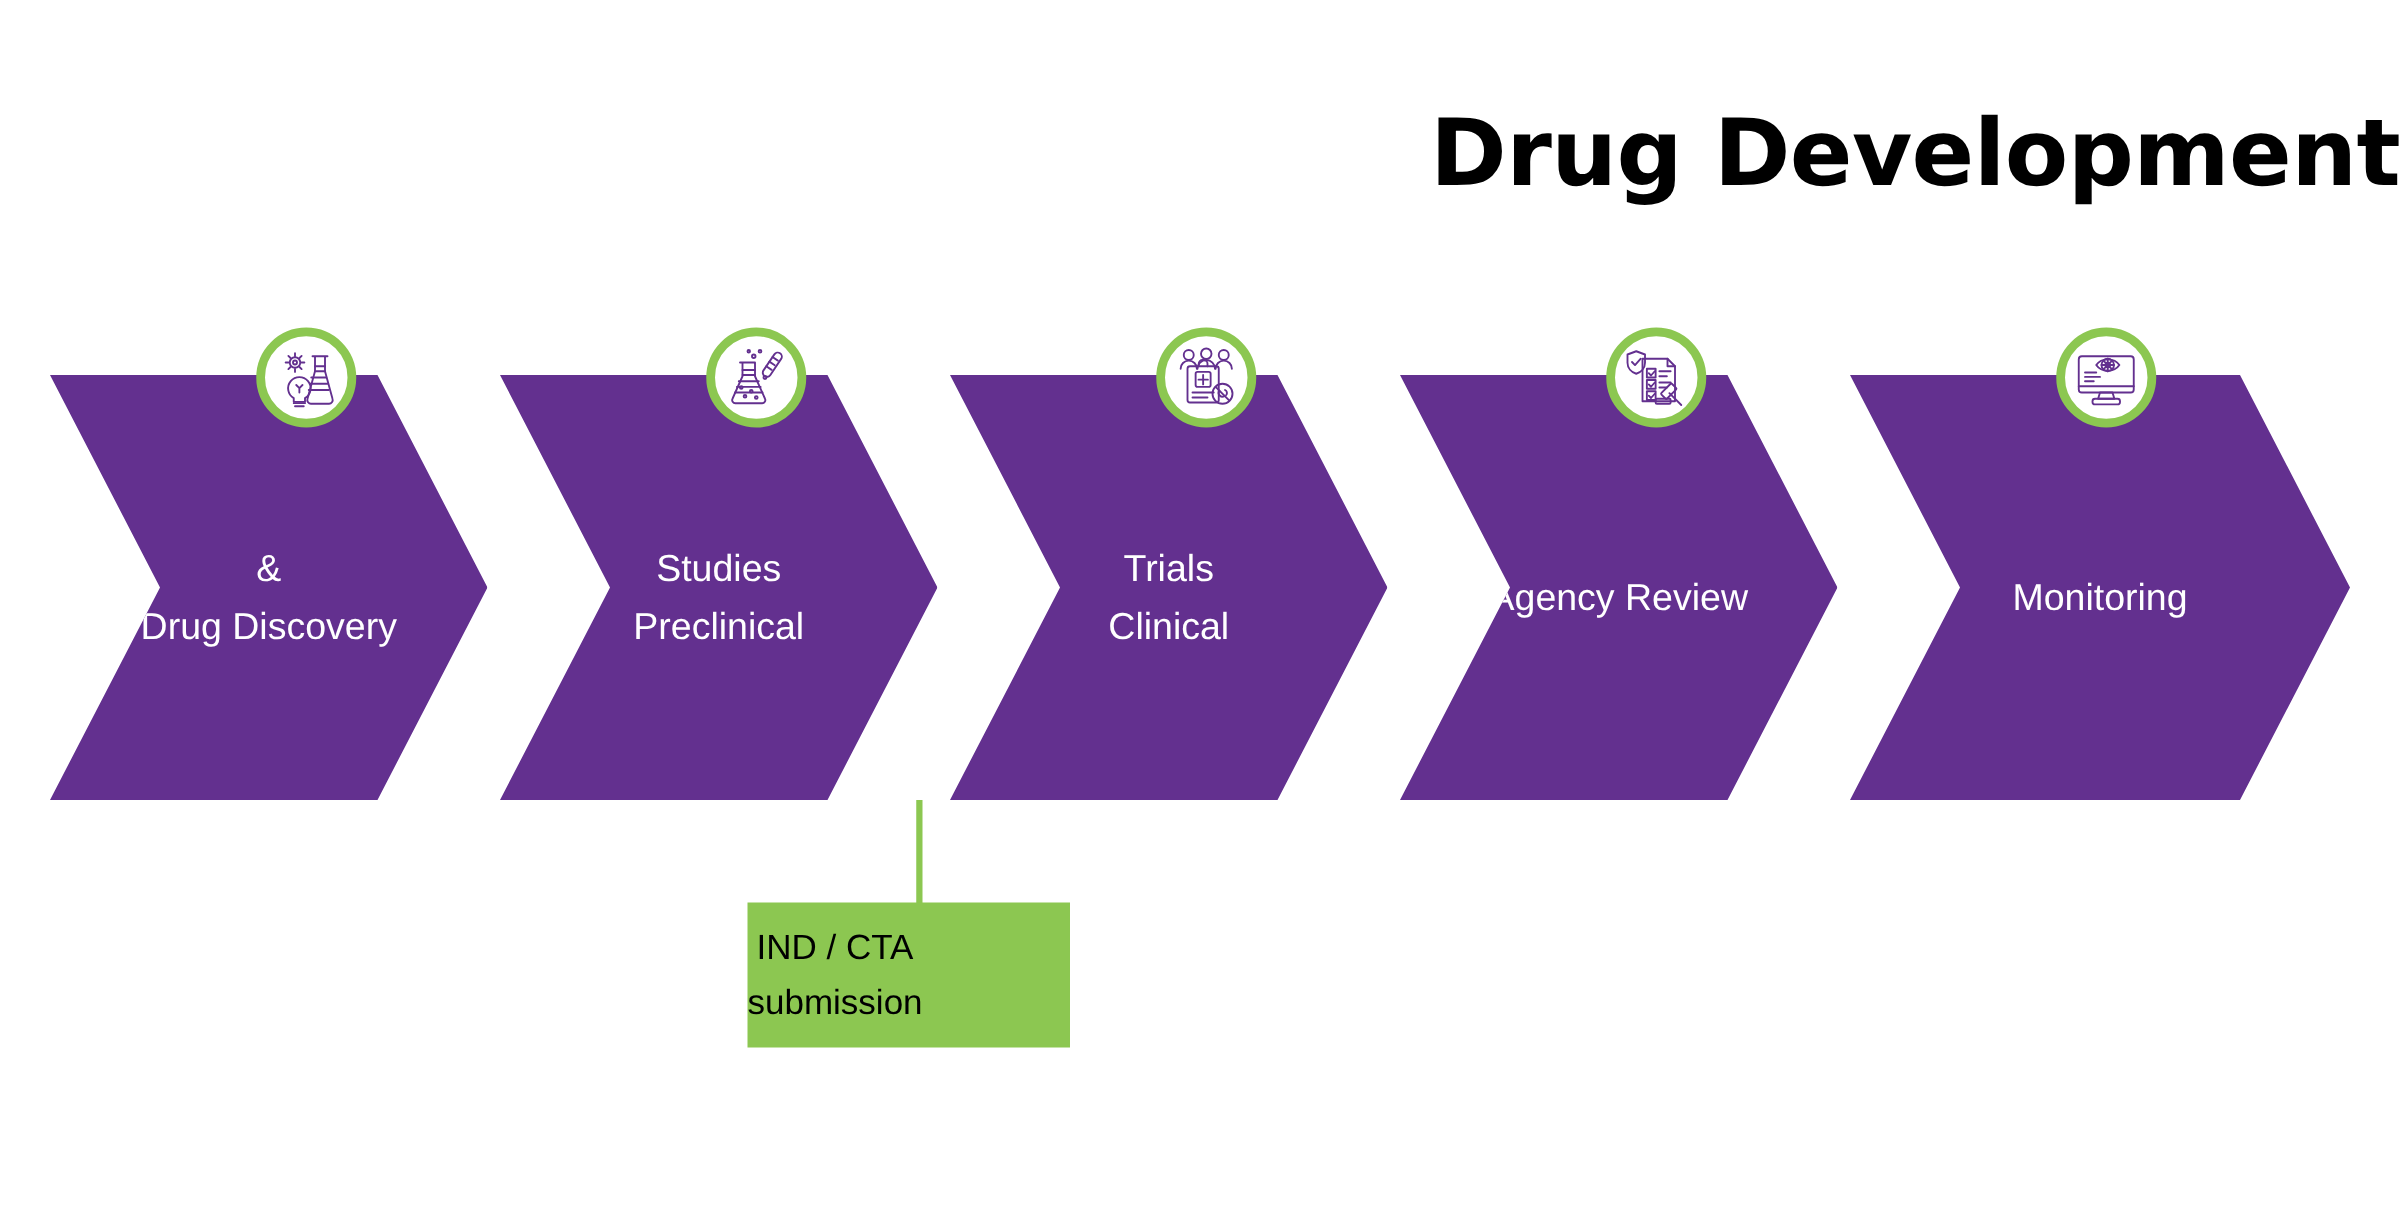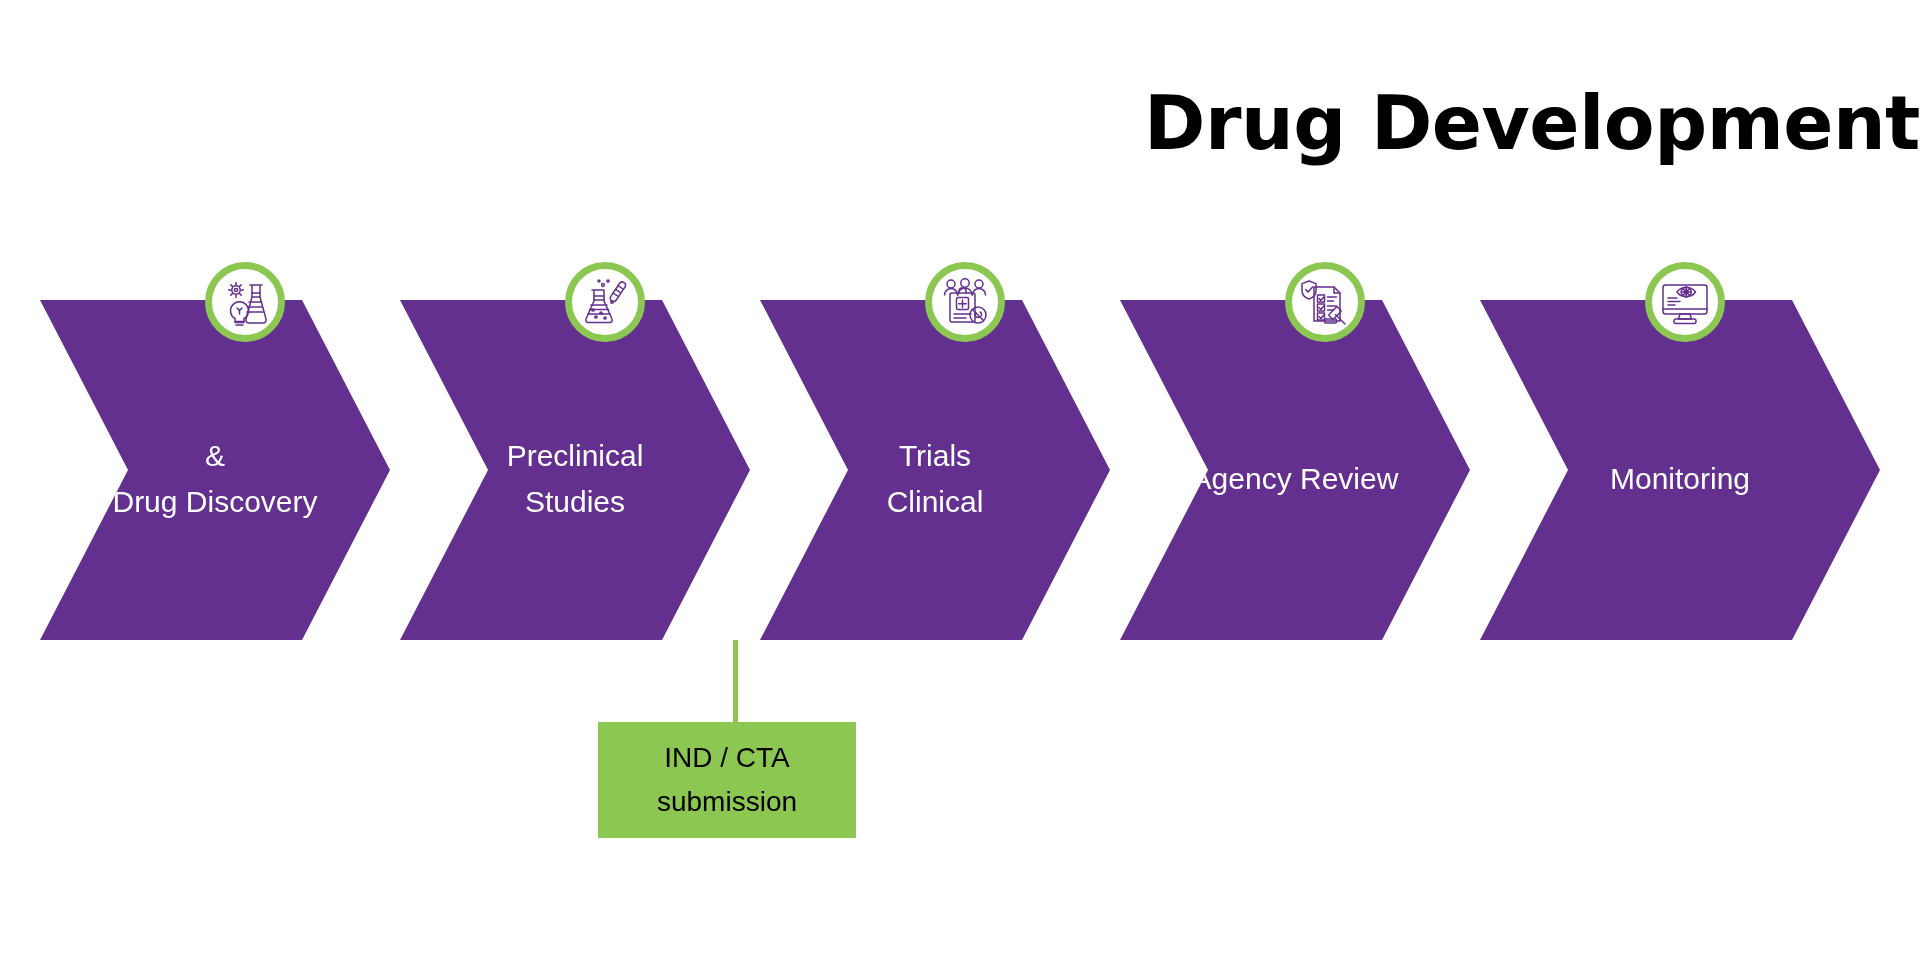--- a/index.html
+++ b/index.html
@@ -89,21 +89,20 @@
     background: #8CC751;
     z-index: 2;
   }
 
   #submission-box {
     position: absolute;
     background: #8CC751;
     z-index: 3;
     display: flex;
     align-items: center;
-    justify-content: center;
     text-align: center;
   }
   #submission-box .txt {
     color: #000000;
     font-size: 28px;
     line-height: 44px;
     font-family: "Liberation Sans", sans-serif;
   }
   #submission-box .ln { display: block; white-space: nowrap; }
 </style>
@@ -116,22 +115,22 @@
 
   <div class="chevron first" style="left:40px; width:350px;">
     <div class="chev-label">
       <span class="ln">&amp;</span>
       <span class="ln">Drug Discovery</span>
     </div>
   </div>
 
   <div class="chevron" style="left:400px; width:350px;">
     <div class="chev-label">
+      <span class="ln">Studies</span>
       <span class="ln">Preclinical</span>
-      <span class="ln">Studies</span>
     </div>
   </div>
 
   <div class="chevron" style="left:760px; width:350px;">
     <div class="chev-label">
       <span class="ln">Trials</span>
       <span class="ln">Clinical</span>
     </div>
   </div>
 

